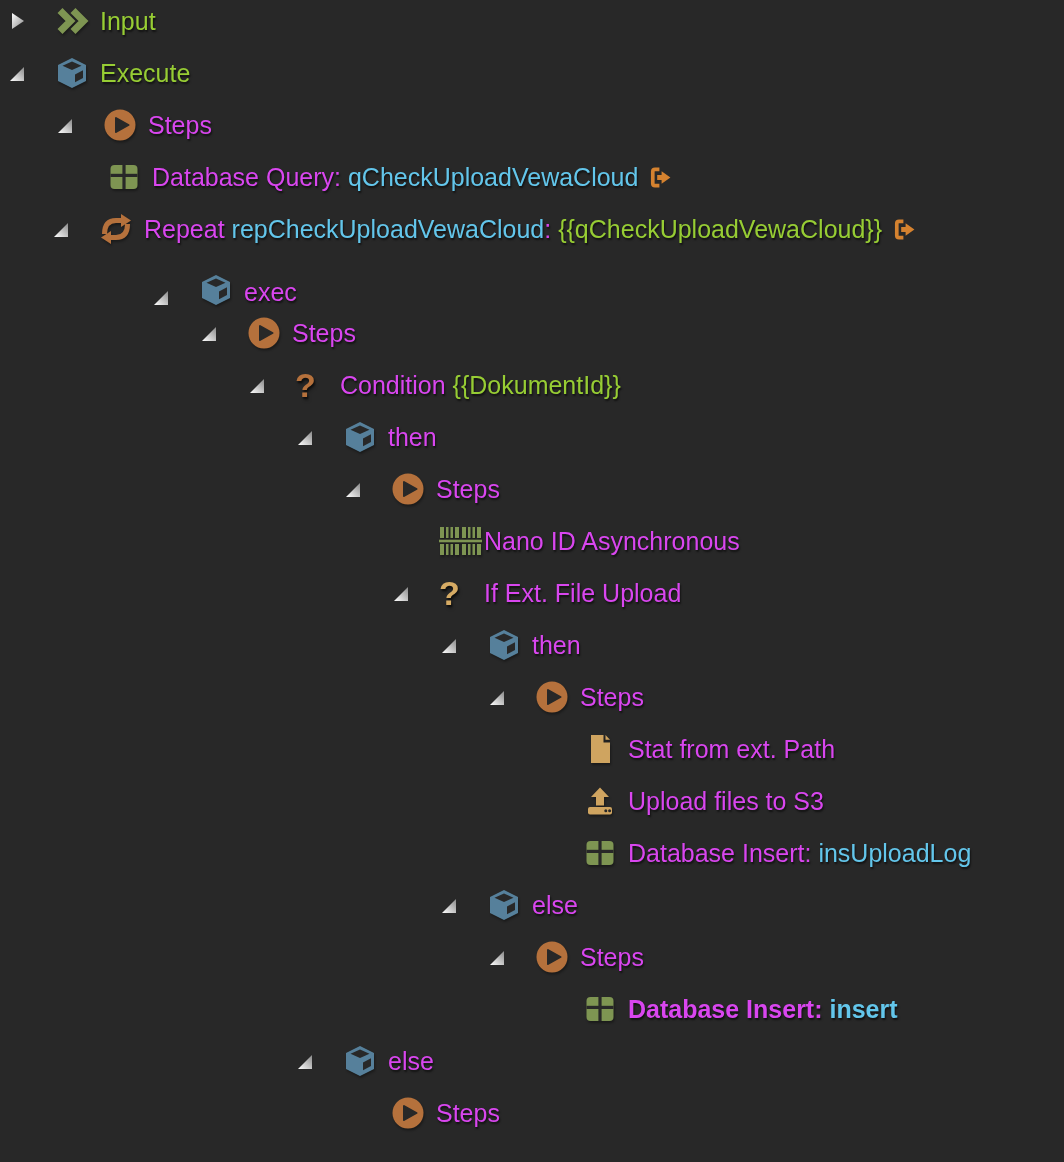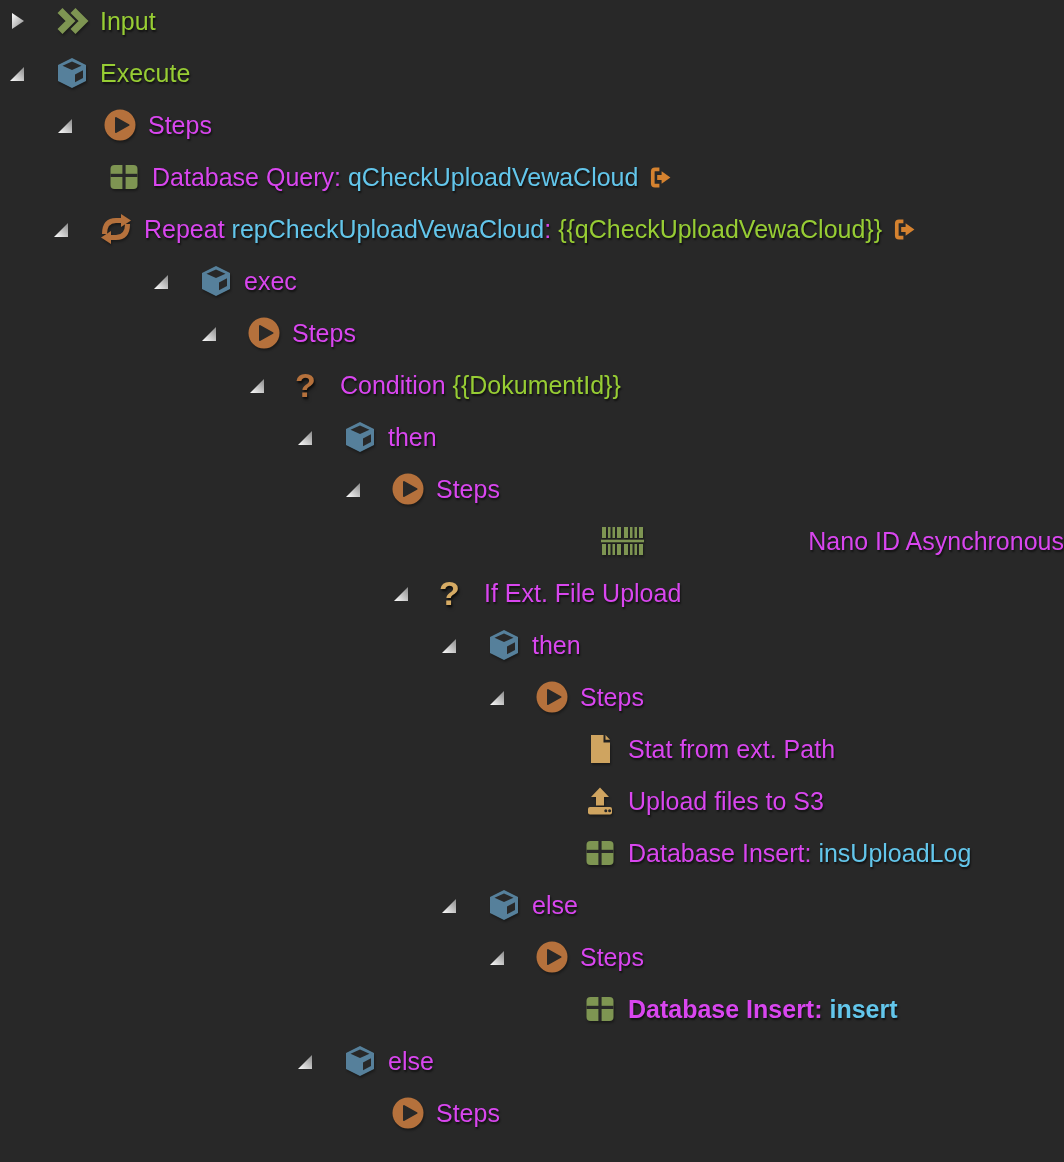--- a/index.html
+++ b/index.html
@@ -196,21 +196,21 @@
       
     </span>
     <span class="label"><span class="seg-gray">Repeat </span><span class="seg-cyan">repCheckUploadVewaCloud</span><span class="seg-gray">: </span><span class="seg-green">{{qCheckUploadVewaCloud}}</span></span>
     <span class="exit show">
       <svg width="25" height="25" viewBox="0 0 34 34">
         <path d="M15.5 6 H9.5 Q6.5 6 6.5 9 V25 Q6.5 28 9.5 28 H15.5" fill="none" stroke="#d5822f" stroke-width="5"></path>
         <polygon points="18.5,8.5 30.5,17 18.5,25.5 18.5,20.5 12.5,20.5 12.5,13.5 18.5,13.5" fill="#d5822f"></polygon>
       </svg>
     </span>
   </div>
-    <div class="row" style="padding-left: 152px;">
+    <div class="row" style="padding-left: 152px; align-items: flex-end;">
     <span class="twisty">
       
       <svg class="tw tw-expanded show" width="18" height="20" viewBox="0 0 18 20">
         <polygon points="16,4 16,18 2,18" fill="url(#g-exp)"></polygon>
       </svg>
     </span>
     <span class="nodeicon">
       
       <svg class="ni i-box show" width="34" height="34" viewBox="0 0 34 34">
         <polygon points="17,2 31,9 31,25 17,32 3,25 3,9" fill="#56809b"></polygon>
@@ -320,21 +320,21 @@
       
       
       
       
       
       
     </span>
     <span class="label"><span class="seg-gray">Steps</span></span>
     
   </div>
-    <div class="row" style="padding-left: 392px; justify-content: space-between;">
+    <div class="row" style="padding-left: 392px;">
     <span class="twisty">
       
       
     </span>
     <span class="nodeicon">
       
       
       
       
       

